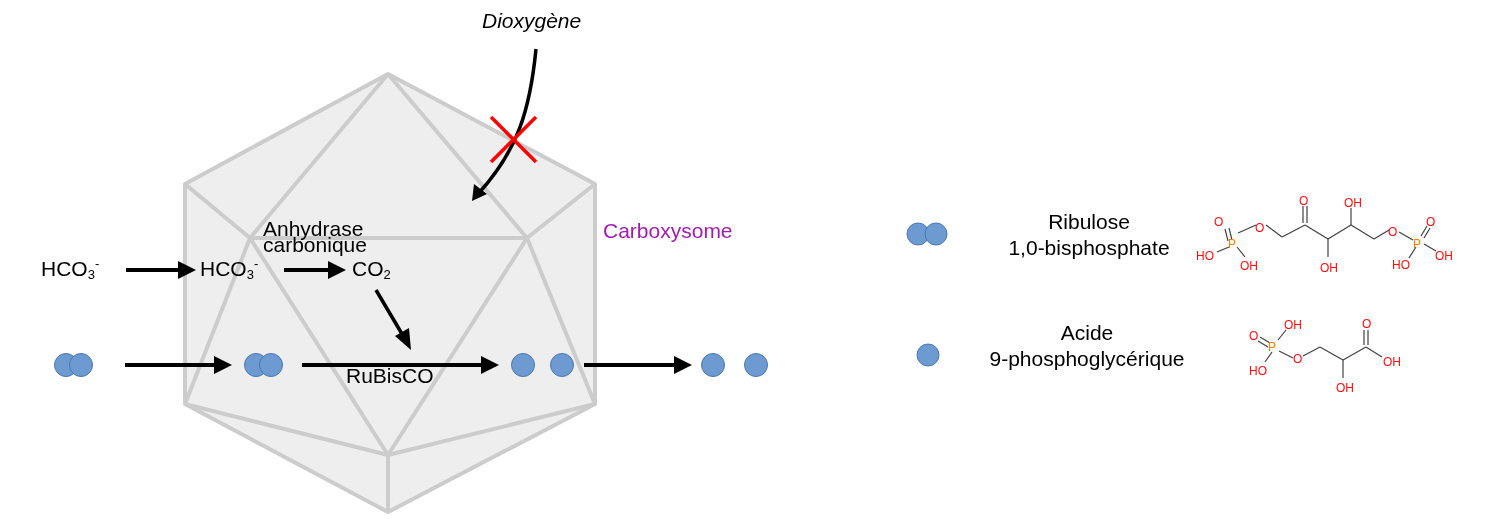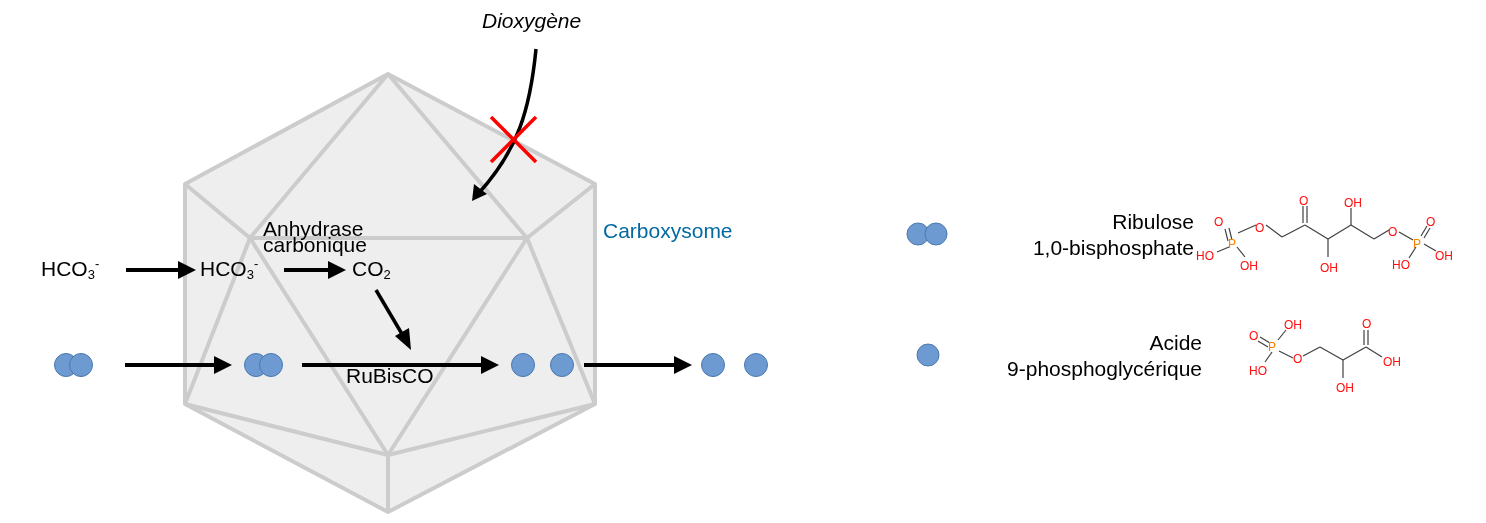--- a/index.html
+++ b/index.html
@@ -2,22 +2,22 @@
 <html><head>
   <meta charset="utf-8">
   <style>
     html, body { margin: 0; padding: 0; background: #ffffff; }
     body { width: 1486px; height: 523px; position: relative; overflow: hidden;
            font-family: "Liberation Sans", sans-serif; color: #000; }
     #canvas { position: absolute; left: 0; top: 0; }
     .lbl { position: absolute; font-size: 21px; line-height: 24px; white-space: nowrap; }
     .lbl sub { font-size: 13px; vertical-align: -3px; line-height: 0; }
     .lbl sup { font-size: 13px; vertical-align: 8px; line-height: 0; }
-    .gray { color: #0369a1; }
-    .legend-text { position: absolute; font-size: 21px; line-height: 26px; text-align: right; white-space: nowrap; }
+    .gray { color: #a21caf; }
+    .legend-text { position: absolute; font-size: 21px; line-height: 26px; text-align: center; white-space: nowrap; }
     svg text { font-family: "Liberation Sans", sans-serif; }
   </style>
 </head>
 <body>
 
 <svg id="canvas" width="1486" height="523" viewBox="0 0 1486 523">
   <defs>
     <marker id="ah" markerWidth="10" markerHeight="10" refX="8" refY="5" orient="auto" markerUnits="userSpaceOnUse">
       <path d="M0,0 L0,0"></path>
     </marker>
@@ -189,16 +189,16 @@
 <div class="lbl" style="left:41px; top:257px;"><span>HCO</span><sub>3</sub><sup>-</sup></div>
 <div class="lbl" style="left:200px; top:257px;"><span>HCO</span><sub>3</sub><sup>-</sup></div>
 <div class="lbl" style="left:352px; top:257px;text-align:center;"><span>CO</span><sub>2</sub></div>
 
 <div class="lbl" style="left:346px; top:364px;">RuBisCO</div>
 
 <div class="legend-text" style="left:984px; top:209px; width:210px;">
   <div>Ribulose</div>
   <div>1,0-bisphosphate</div>
 </div>
-<div class="legend-text" style="left:972px; top:330px; width:230px;">
+<div class="legend-text" style="left:972px; top:320px; width:230px;">
   <div>Acide</div>
   <div>9-phosphoglycérique</div>
 </div>
 
 </body></html>

